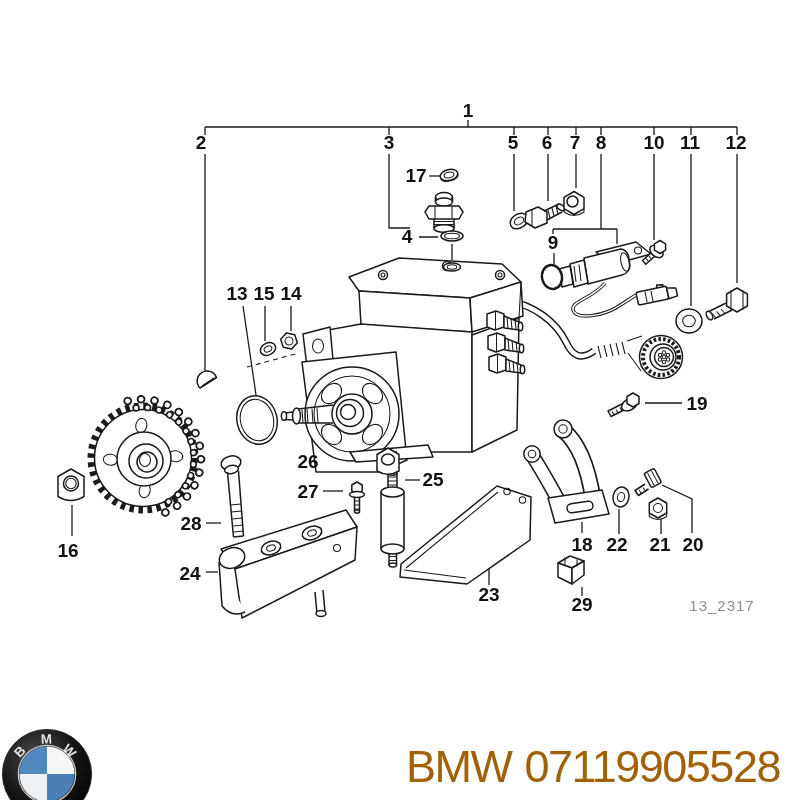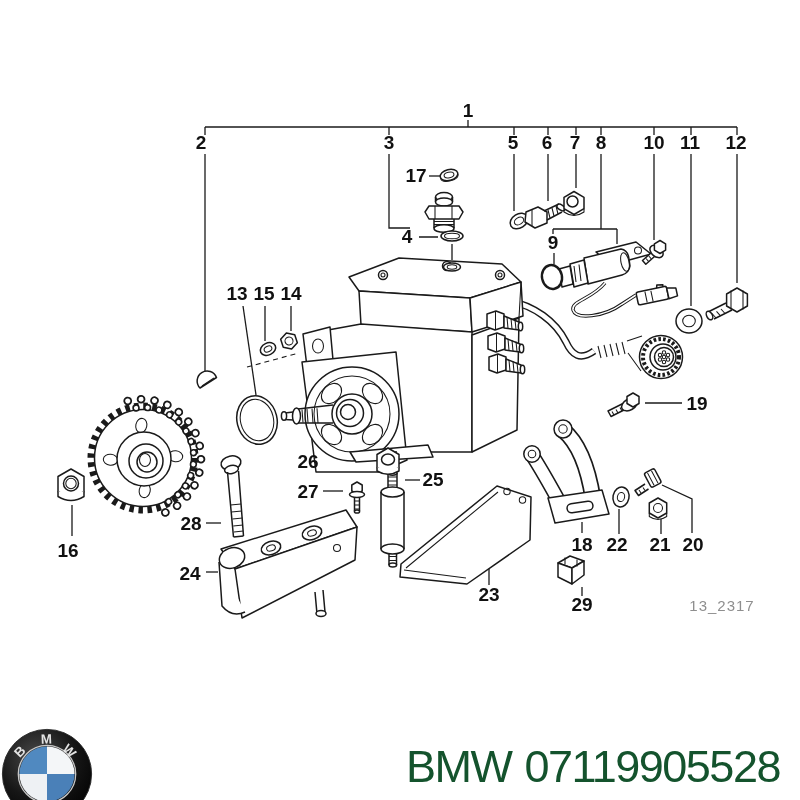--- a/index.html
+++ b/index.html
@@ -7,21 +7,21 @@
        font-family:"Liberation Sans",sans-serif;}
   #stage{position:absolute;left:0;top:0;width:800px;height:800px;}
   svg text{user-select:none;}
   .callout{font:bold 19px "Liberation Sans",sans-serif;fill:#111;text-anchor:middle;}
   .code{font:15px "Liberation Sans",sans-serif;fill:#8e8e8e;letter-spacing:1px;text-anchor:middle;}
   .ln{stroke:#1a1a1a;stroke-width:1.3;fill:none;}
   .pt{stroke:#1a1a1a;stroke-width:1.5;fill:#fff;stroke-linejoin:round;}
   .pthin{stroke:#1a1a1a;stroke-width:1.05;fill:none;}
   .dash{stroke:#1a1a1a;stroke-width:1.1;fill:none;stroke-dasharray:5 4;}
   #footer-text{position:absolute;left:406px;top:741px;font-size:45px;letter-spacing:-1.5px;
-       color:#14532d;white-space:nowrap;}
+       color:#a16207;white-space:nowrap;}
   #footer-text .pn{margin-left:13px;}
   #bmw-logo{position:absolute;left:1px;top:728px;width:92px;height:92px;}
 </style>
 </head>
 <body>
 
 <div id="stage">
 <svg width="800" height="730" viewBox="0 0 800 730" xmlns="http://www.w3.org/2000/svg">
 
   <g class="ln">

